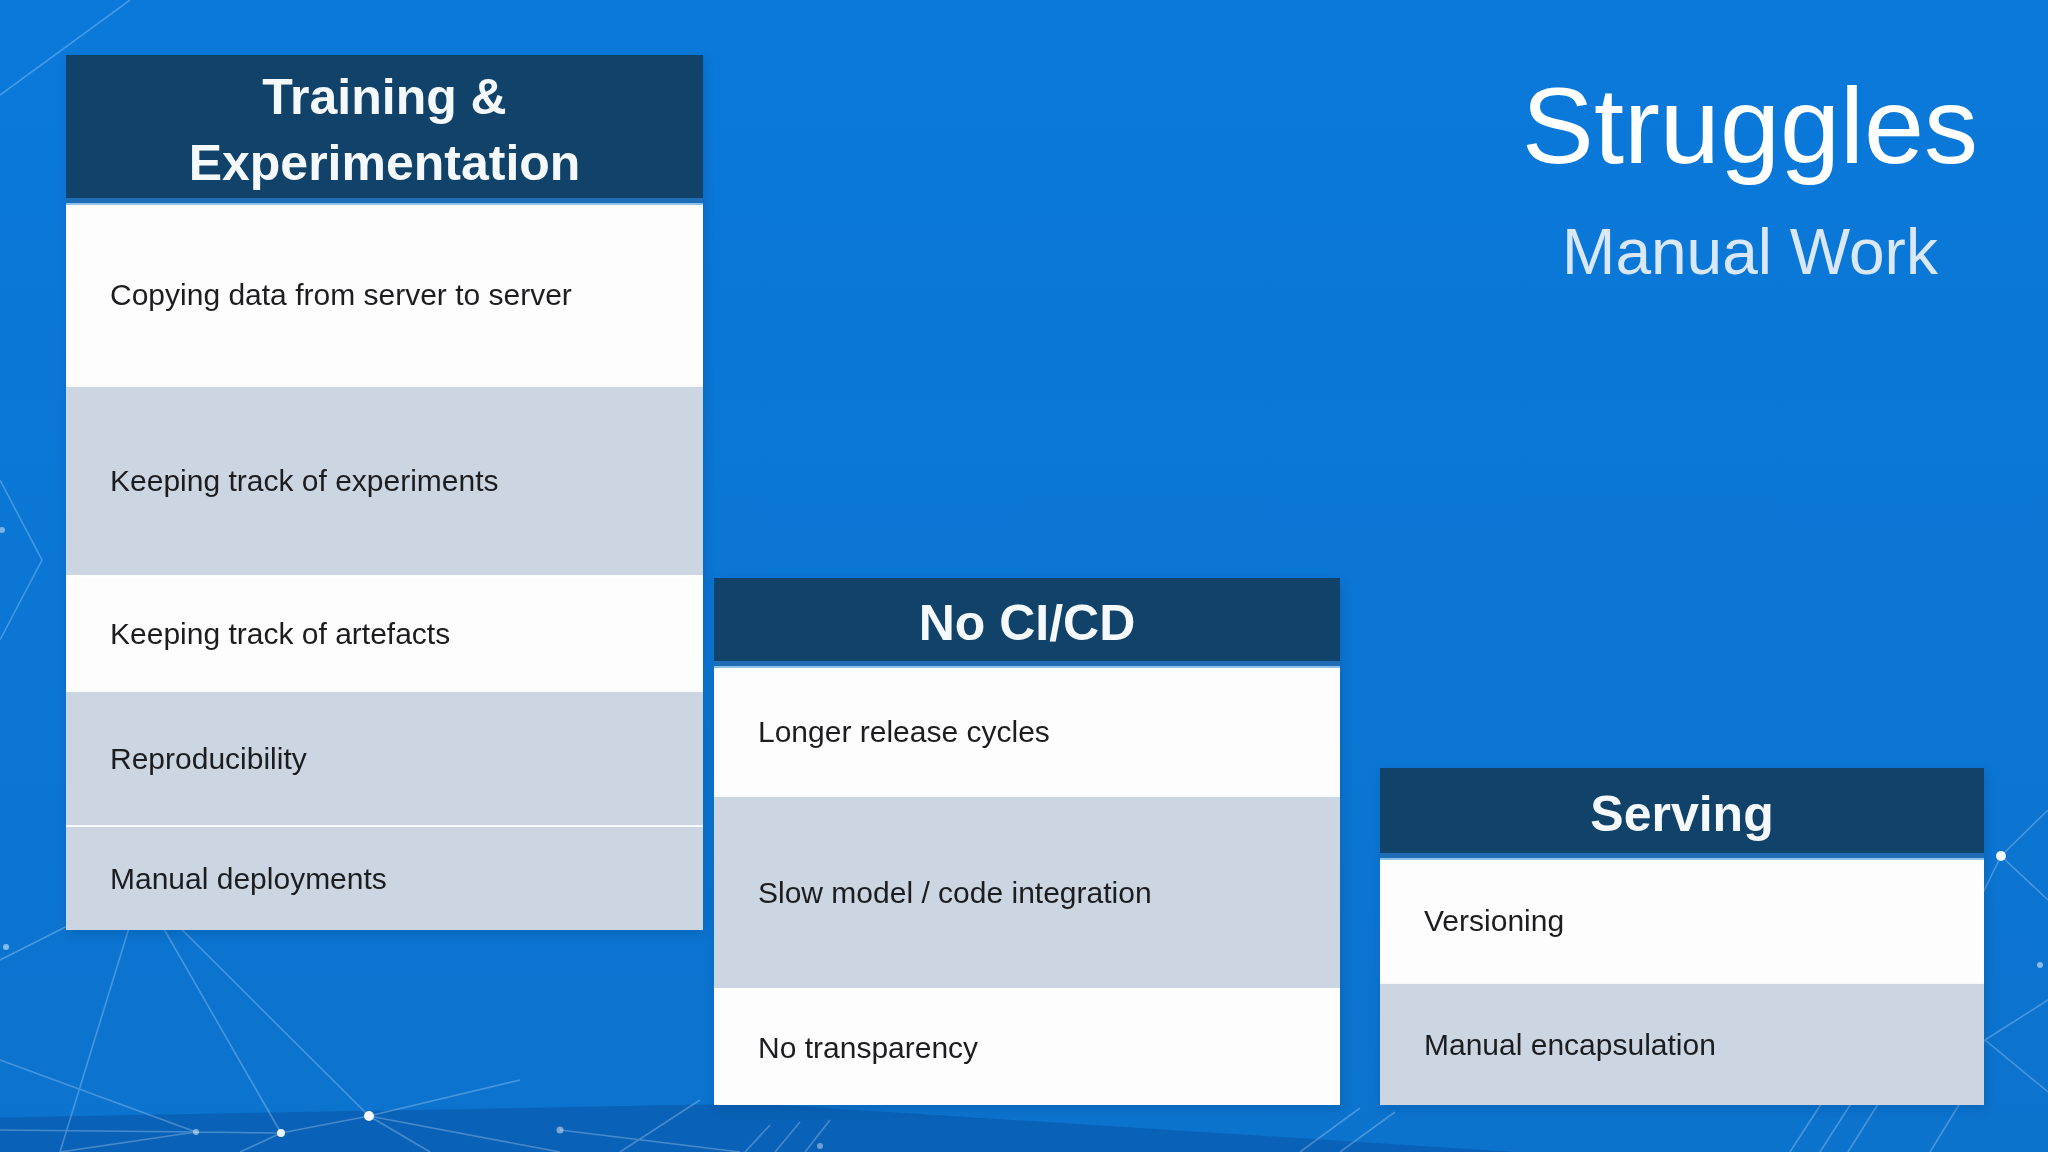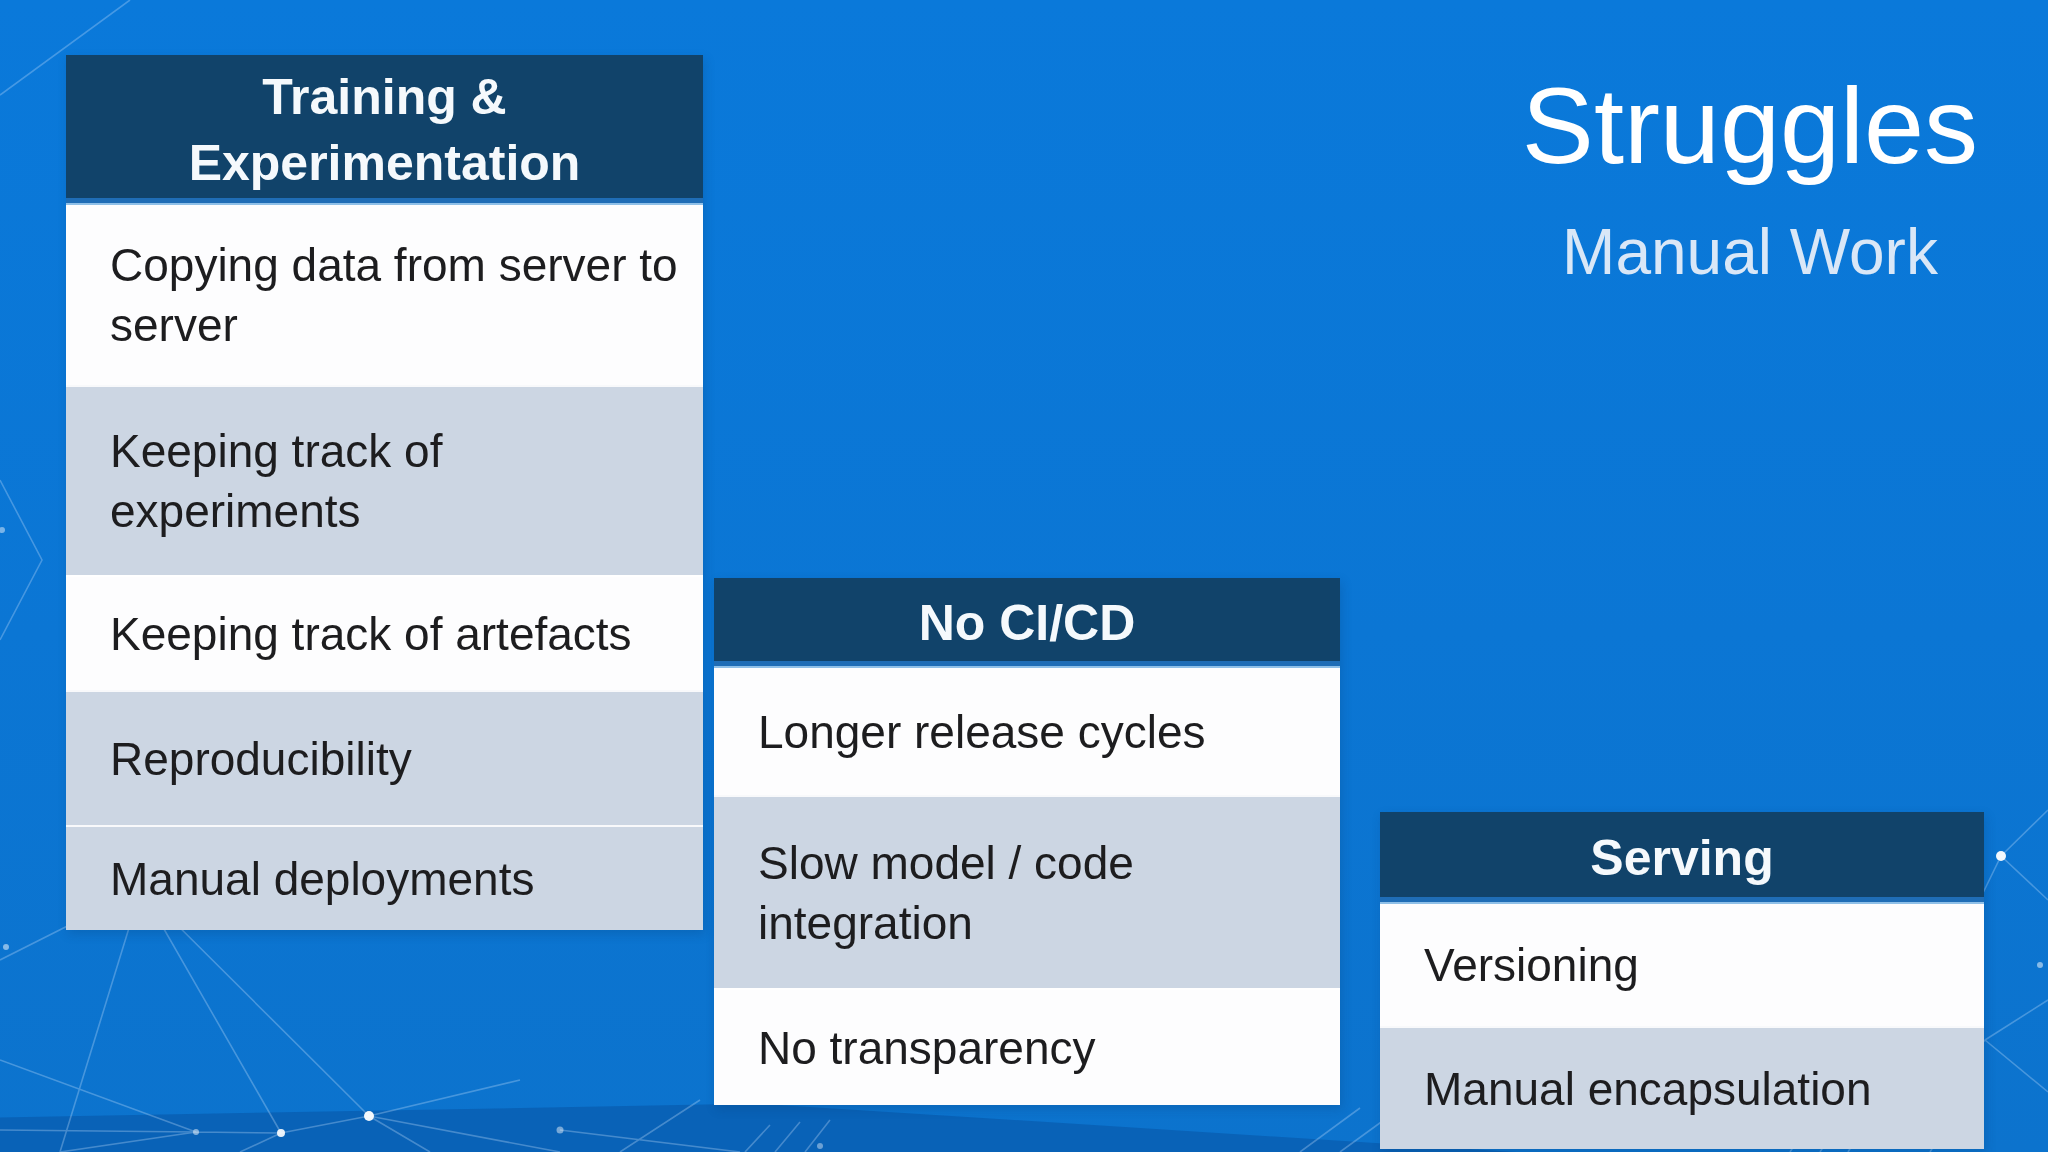--- a/index.html
+++ b/index.html
@@ -52,33 +52,33 @@
     font-weight:bold;
   }
   .thead::after{
     content:"";position:absolute;left:0;right:0;bottom:0;height:7px;
     background:linear-gradient(180deg,var(--accent-line,#1f6db6) 0 70%,var(--accent-line-light,#8fc0e8) 70% 100%);
   }
   .trow{
     box-sizing:border-box;
     display:flex;align-items:center;
     padding-left:44px;padding-right:22px;
-    font-size:46px;line-height:60px;
+    font-size:30px;line-height:60px;
     color:var(--row-text,#1d1d1f);
   }
   .trow+.trow{border-top:2px solid rgba(255,255,255,0.85);}
   .trow.light{background:var(--row-light,#fdfdfe);}
   .trow.shaded{background:var(--row-shaded,#ccd6e3);}
 
   
   .t-training{left:66px;top:55px;width:637px;}
   .t-training .thead{height:150px;}
   .t-nocicd{left:714px;top:578px;width:626px;}
   .t-nocicd .thead{height:90px;line-height:83px;}
-  .t-serving{left:1380px;top:768px;width:604px;margin-top:44px;}
+  .t-serving{left:1380px;top:768px;width:604px;}
   .t-serving .thead{height:92px;line-height:85px;}
 
   
   .title-block{
     position:absolute;left:1440px;top:66px;width:620px;
     text-align:center;
   }
   .main-title{
     margin:0;font-weight:400;font-size:108px;line-height:1.12;
     color:var(--title,#ffffff);

